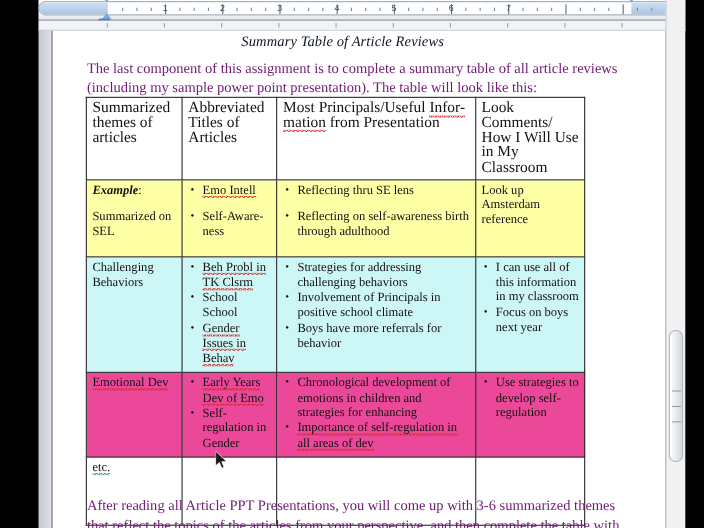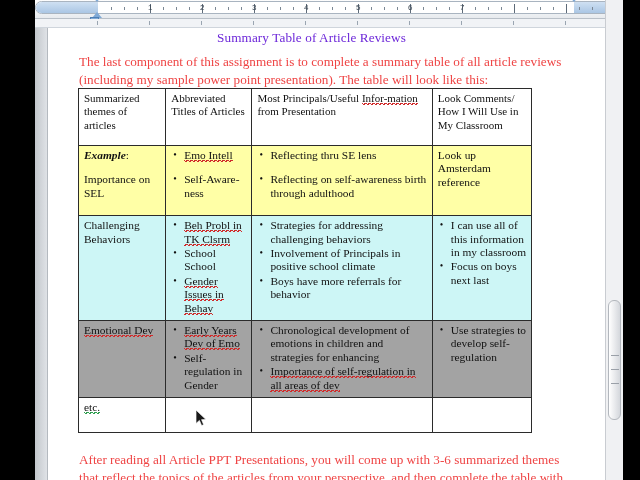--- a/index.html
+++ b/index.html
@@ -162,30 +162,31 @@
   }
 
   
   .doc-title {
     position: absolute;
     left: 0px;
     top: 2px;
     width: 527px;
     text-align: center;
     font-size: 13.2px;
-    color: #6d28d9;
+    color: #0f172a;
     letter-spacing: 0.1px;
+    font-style: italic;
   }
   .doc-para {
     position: absolute;
     left: 31px;
     width: 492px;
     font-size: 13.2px;
     line-height: 17.5px;
-    color: #ef4444;
+    color: #701a75;
   }
   .para-top { top: 25px; }
   .para-bottom { top: 423px; }
 
   
   table.sumtable {
     position: absolute;
     left: 30px;
     top: 60px;
     width: 454px;
@@ -202,32 +203,32 @@
     text-align: left;
     font-weight: normal;
   }
   .col1 { width: 87px; }
   .col2 { width: 86px; }
   .col3 { width: 180px; }
   .col4 { width: 99px; }
 
   thead th {
     font-weight: bold;
-    font-size: 11px;
+    font-size: 14px;
     line-height: 13.8px;
   }
   .row-yellow td { background: #ffffa6; }
   .row-blue td   { background: #cdf6f6; }
-  .row-orange td { background: #a3a3a3; }
+  .row-orange td { background: #ec4899; }
   .row-plain td  { background: #ffffff; }
 
   .h-yellow { height: 58px; }
   .h-blue { height: 95px; }
   .h-orange { height: 76px; }
-  .h-plain { height: 35px; }
+  .h-plain { height: 62px; }
   .h-head { height: 57px; }
 
   ul.bl {
     margin: 0;
     padding: 0 0 0 13px;
     list-style: none;
   }
   ul.bl li {
     position: relative;
     margin: 0 0 1px 0;
@@ -374,21 +375,21 @@
           <th><span>Most Principals/Useful </span><span class="sq-red">Infor-mation</span><span> from Presentation</span></th>
           <th>Look Comments/ How I Will Use in My Classroom</th>
         </tr>
       </thead>
       <tbody>
 
         <tr class="row-yellow h-yellow">
           <td>
             <span class="ex-label">Example</span><span>:</span>
             <span class="gap"></span>
-            <span>Importance on SEL</span>
+            <span>Summarized on SEL</span>
           </td>
           <td>
             <ul class="bl spaced">
               <li><span class="sq-red">Emo Intell</span></li>
               <li>Self-Aware-ness</li>
             </ul>
           </td>
           <td>
             <ul class="bl spaced">
               <li>Reflecting thru SE lens</li>
@@ -410,21 +411,21 @@
           <td>
             <ul class="bl">
               <li>Strategies for addressing challenging behaviors</li>
               <li>Involvement of Principals in positive school climate</li>
               <li>Boys have more referrals for behavior</li>
             </ul>
           </td>
           <td>
             <ul class="bl">
               <li>I can use all of this information in my classroom</li>
-              <li>Focus on boys next last</li>
+              <li>Focus on boys next year</li>
             </ul>
           </td>
         </tr>
 
         <tr class="row-orange h-orange">
           <td><span class="sq-red">Emotional Dev</span></td>
           <td>
             <ul class="bl">
               <li><span class="sq-red">Early Years Dev of Emo</span></li>
               <li>Self-regulation in Gender</li>

